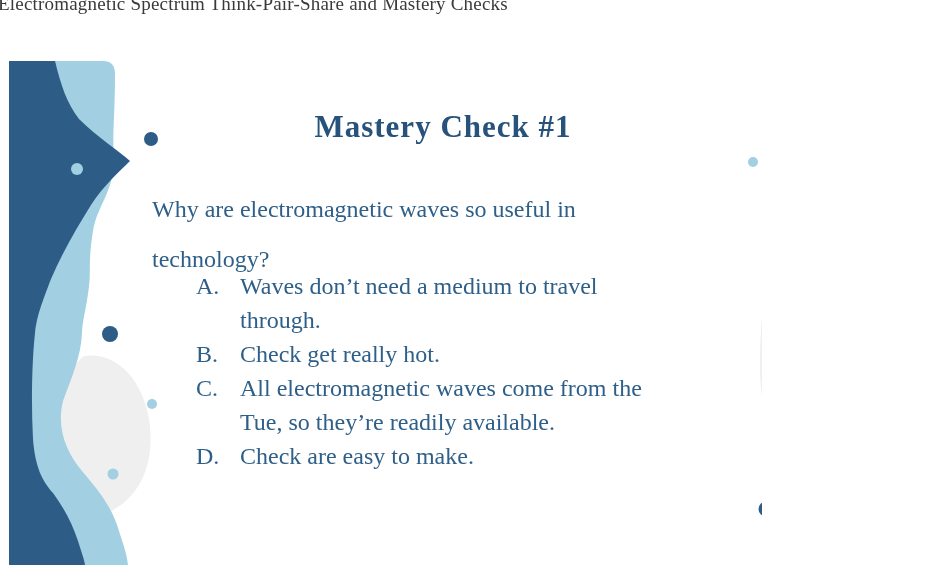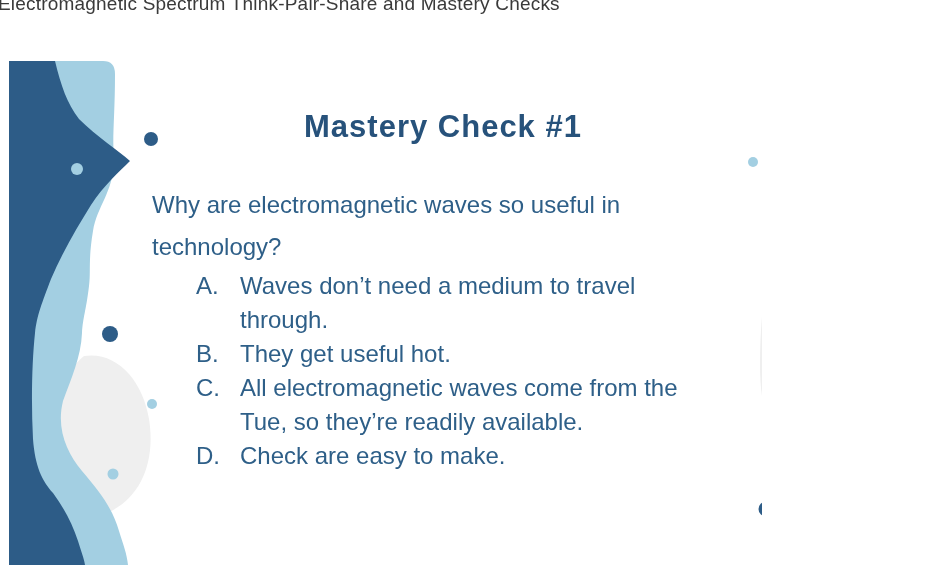--- a/index.html
+++ b/index.html
@@ -1,34 +1,34 @@
 <!DOCTYPE html>
 <html><head>
 <meta charset="utf-8">
 <style>
   * { margin:0; padding:0; box-sizing:border-box; }
   html,body { width:947px; height:587px; background:#ffffff; overflow:hidden;
               font-family:"Liberation Sans", sans-serif; }
-  .viewport { position:relative; width:762px; height:587px; background:#fff; overflow:hidden; }
+  .viewport { position:relative; width:762px; height:587px; background:#fff; overflow:hidden;font-family:Liberation Serif, serif; }
 
   .doc-title { position:absolute; left:-2px; top:-7px; font-size:19px; color:#3a3a3a;
                white-space:nowrap; letter-spacing:0.2px; }
   .page-num  { position:absolute; left:921px; top:1px; font-size:13px; color:#565656; }
 
   .scroll-thumb { position:absolute; left:938px; top:40px; width:8px; height:212px;
                   background:#ececec; border:1px solid #dcdcdc; border-radius:5px; }
 
   .slide { position:absolute; left:9px; top:61px; width:868px; height:504px;
            background:#ffffff; overflow:hidden;padding-left:20px; }
   .deco  { position:absolute; left:0; top:0; width:868px; height:504px; pointer-events:none; }
 
   .slide-title { position:absolute; left:0; top:48px; width:868px; text-align:center;
                  font-size:31px; font-weight:800; letter-spacing:1px; }
   .question { position:absolute; left:143px; top:123px; width:580px;
-              font-size:24px; line-height:42px; white-space:pre-line; }
+              font-size:24px; line-height:50px; white-space:pre-line; }
   .options { position:absolute; left:187px; top:208px; width:540px;
              font-size:24px; line-height:34px; }
   .opt-row { display:flex; }
   .opt-letter { flex:0 0 44px; }
   .opt-text { flex:1; white-space:pre-line; }
 </style>
 </head>
 <body>
 
 <div class="viewport">
@@ -89,21 +89,21 @@
 technology?</div>
 
     <div class="options" style="color: rgb(46, 95, 136);">
       <div class="opt-row">
         <span class="opt-letter">A.</span>
         <span class="opt-text">Waves don’t need a medium to travel
 through.</span>
       </div>
       <div class="opt-row">
         <span class="opt-letter">B.</span>
-        <span class="opt-text">They get useful hot.</span>
+        <span class="opt-text">Check get really hot.</span>
       </div>
       <div class="opt-row">
         <span class="opt-letter">C.</span>
         <span class="opt-text">All electromagnetic waves come from the
 Tue, so they’re readily available.</span>
       </div>
       <div class="opt-row">
         <span class="opt-letter">D.</span>
         <span class="opt-text">Check are easy to make.</span>
       </div>

